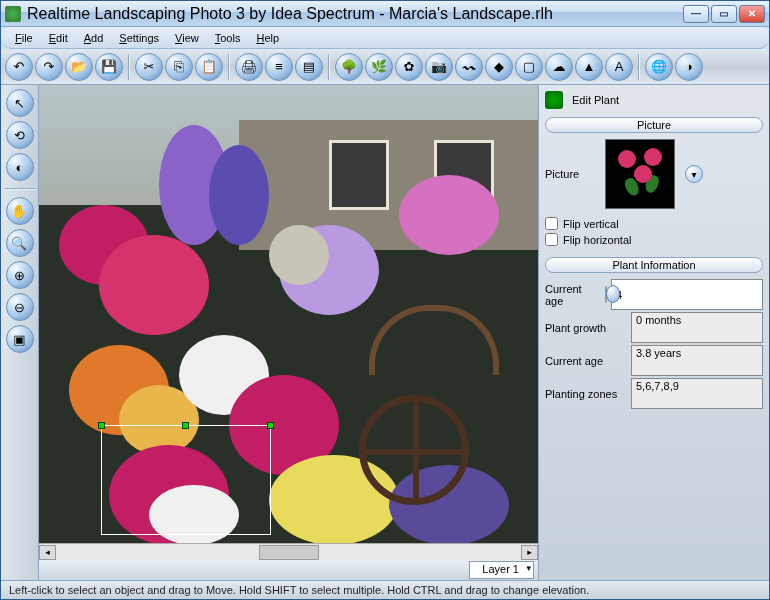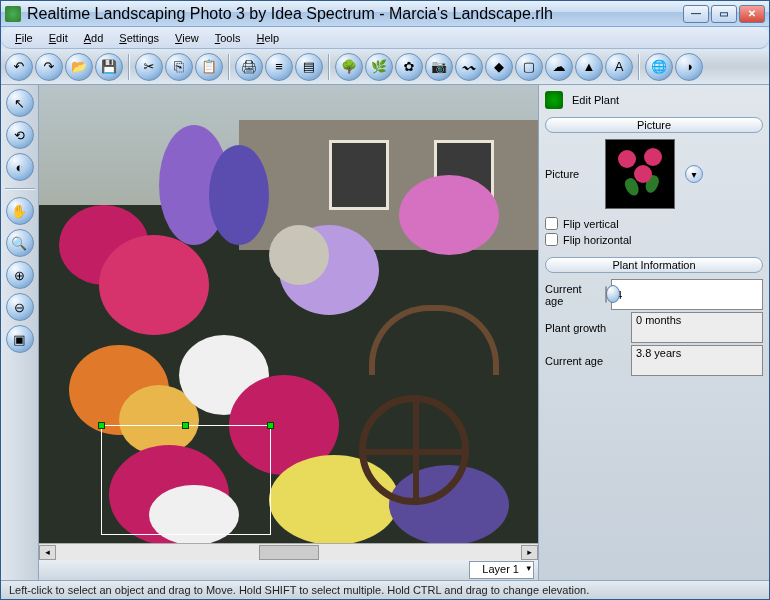--- a/index.html
+++ b/index.html
@@ -210,16 +210,20 @@
       <input class="pval" style="flex: 0 0 28px;" value="4">
     </div>
     <div class="proprow">
       <div class="plabel">Plant growth</div>
       <div class="pval">0 months</div>
     </div>
     <div class="proprow">
       <div class="plabel">Current age</div>
       <div class="pval">3.8 years</div>
     </div>
+    <div class="proprow">
+      <div class="plabel">Planting zones</div>
+      <div class="pval">5,6,7,8,9</div>
+    </div>
   </div>
 </div>
 
 <div class="statusbar">Left-click to select an object and drag to Move. Hold SHIFT to select multiple. Hold CTRL and drag to change elevation.</div>
 
 </body></html>

